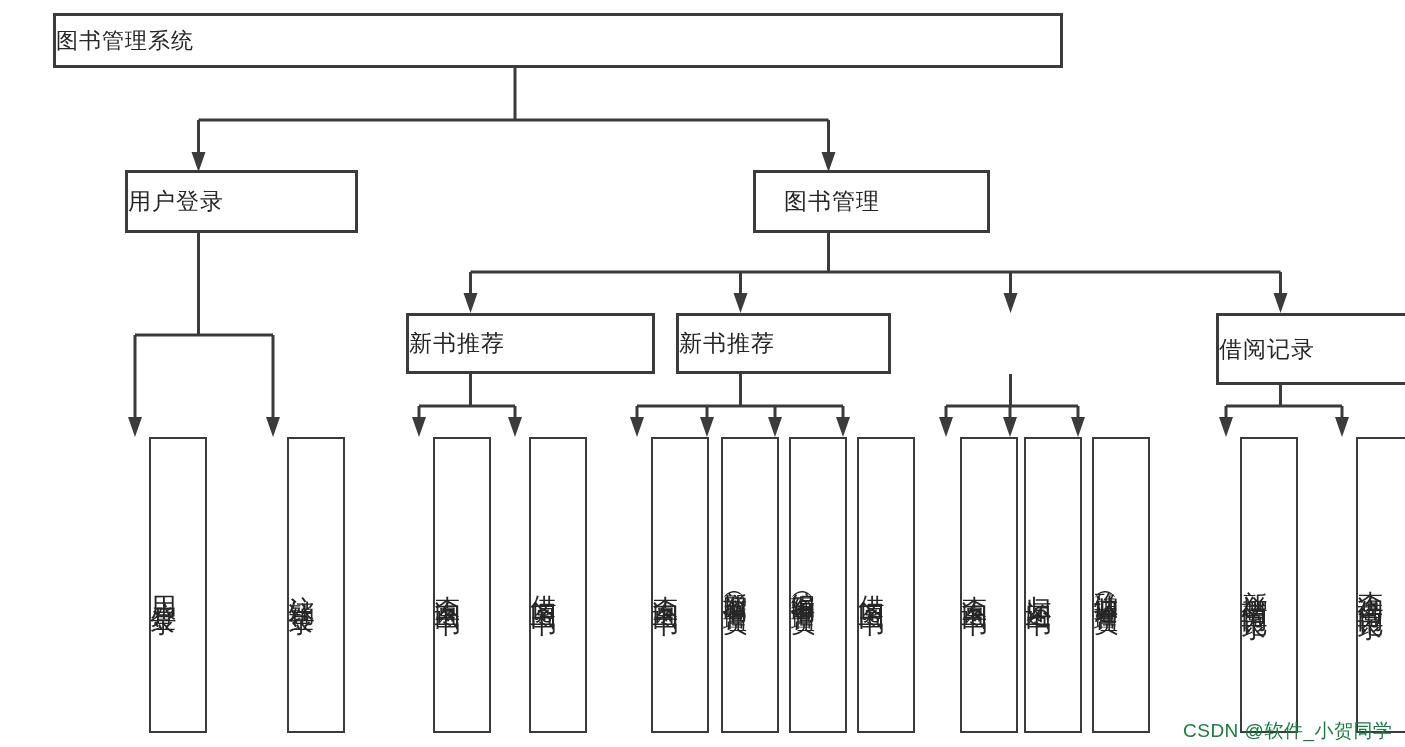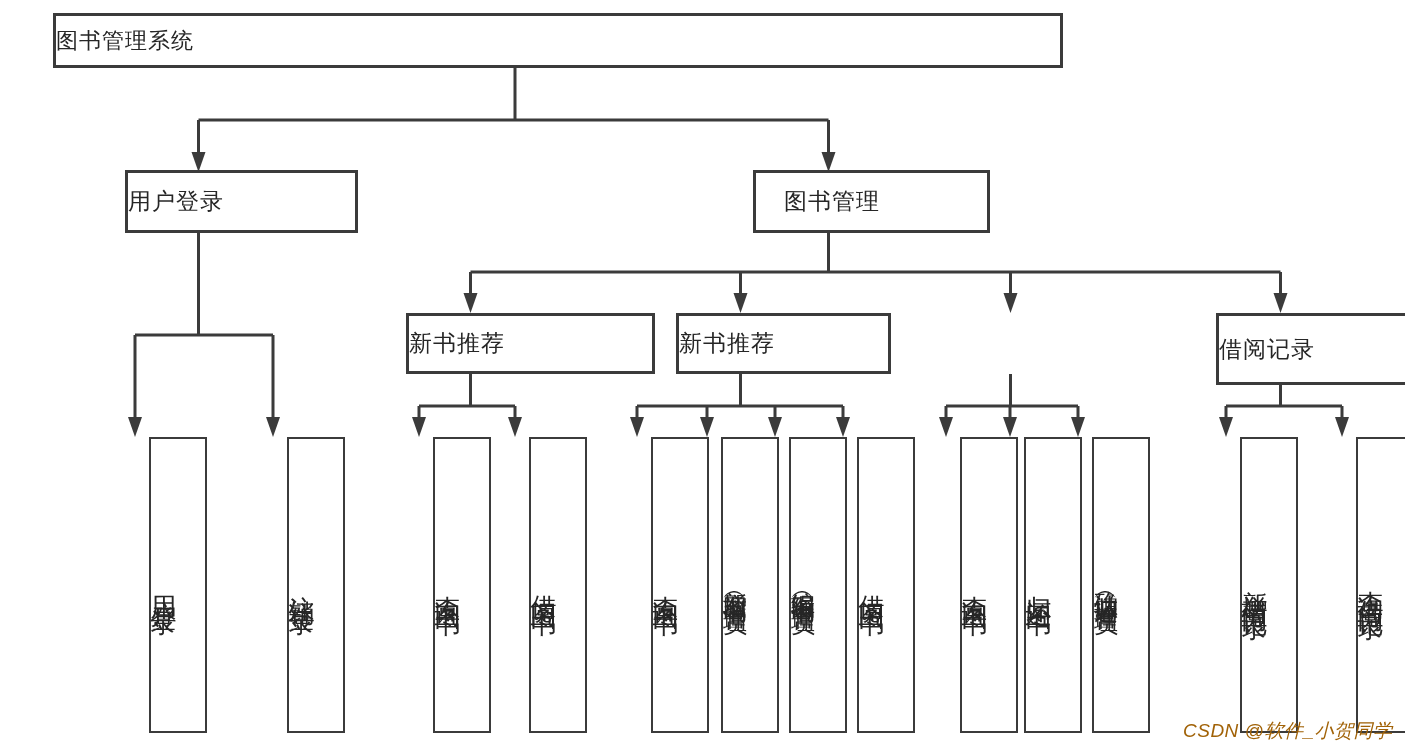--- a/index.html
+++ b/index.html
@@ -56,24 +56,23 @@
   .box.leaf.long span {
     font-size: 24px;
     letter-spacing: 3px;
   }
   .watermark {
     position: absolute;
     left: 1183px;
     top: 718px;
     font-size: 19px;
     letter-spacing: 0.5px;
-    color: #a16207;
+    color: #15803d;
     z-index: 5;
     white-space: nowrap;
-    font-style: italic;
   }
 </style>
 </head>
 <body>
 
 <div class="canvas">
 
   <svg class="connectors" viewBox="0 0 1405 747" xmlns="http://www.w3.org/2000/svg">
     <g>
       <path d="M515,68 V120 M198.5,120 H828.5 M198.5,120 V156 M828.5,120 V156"></path>

